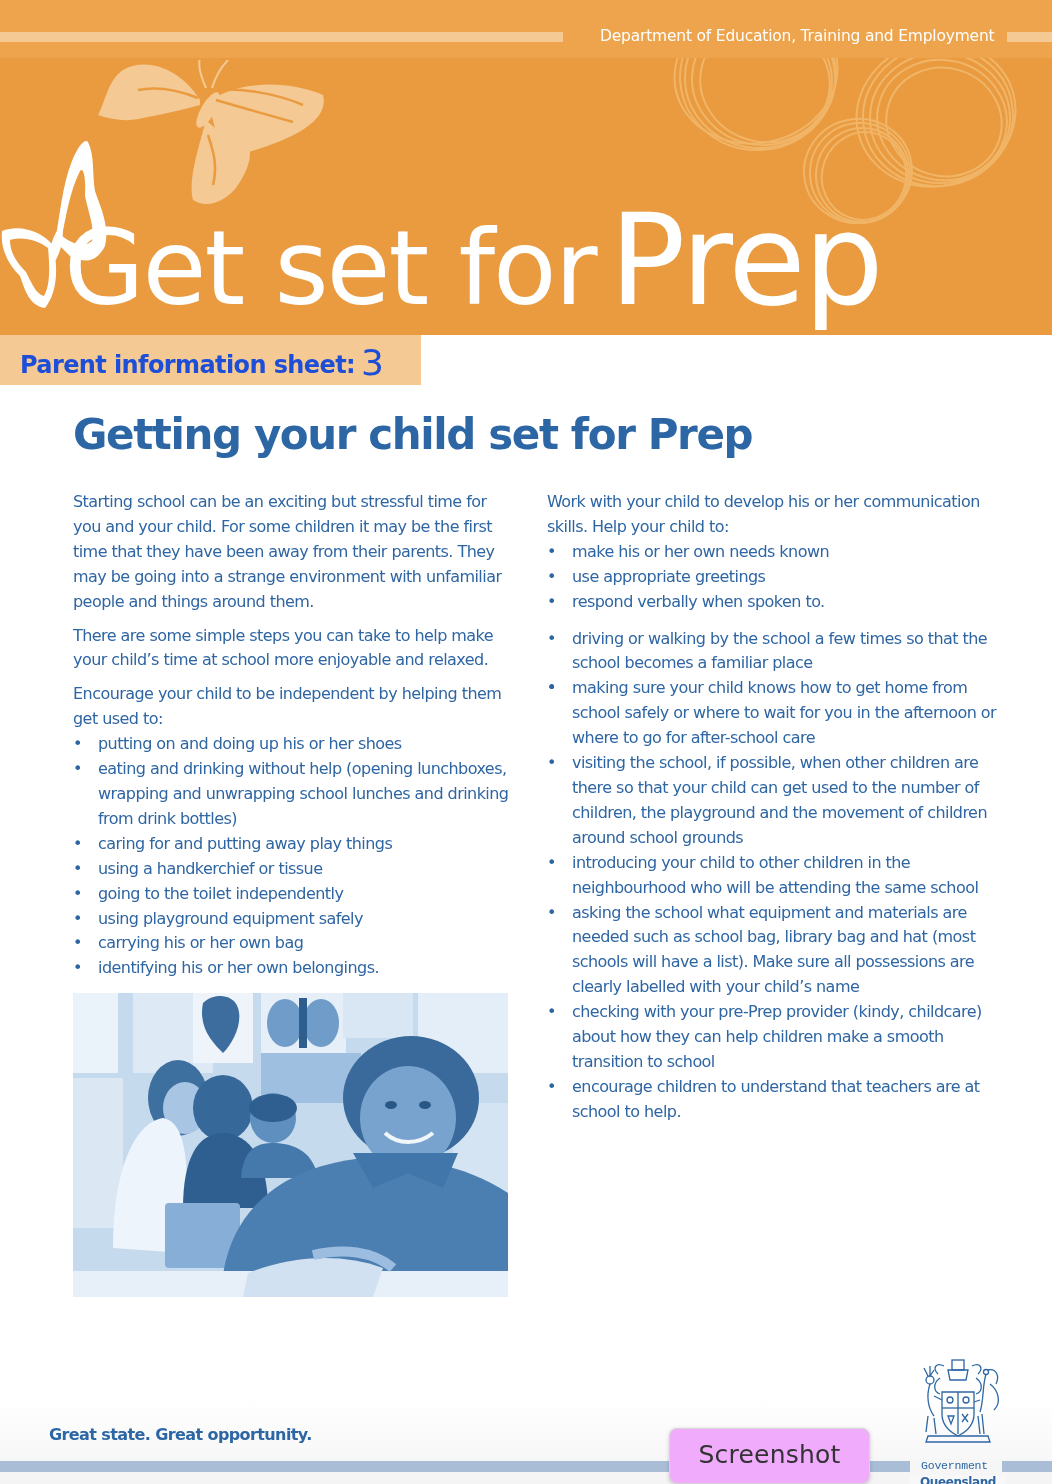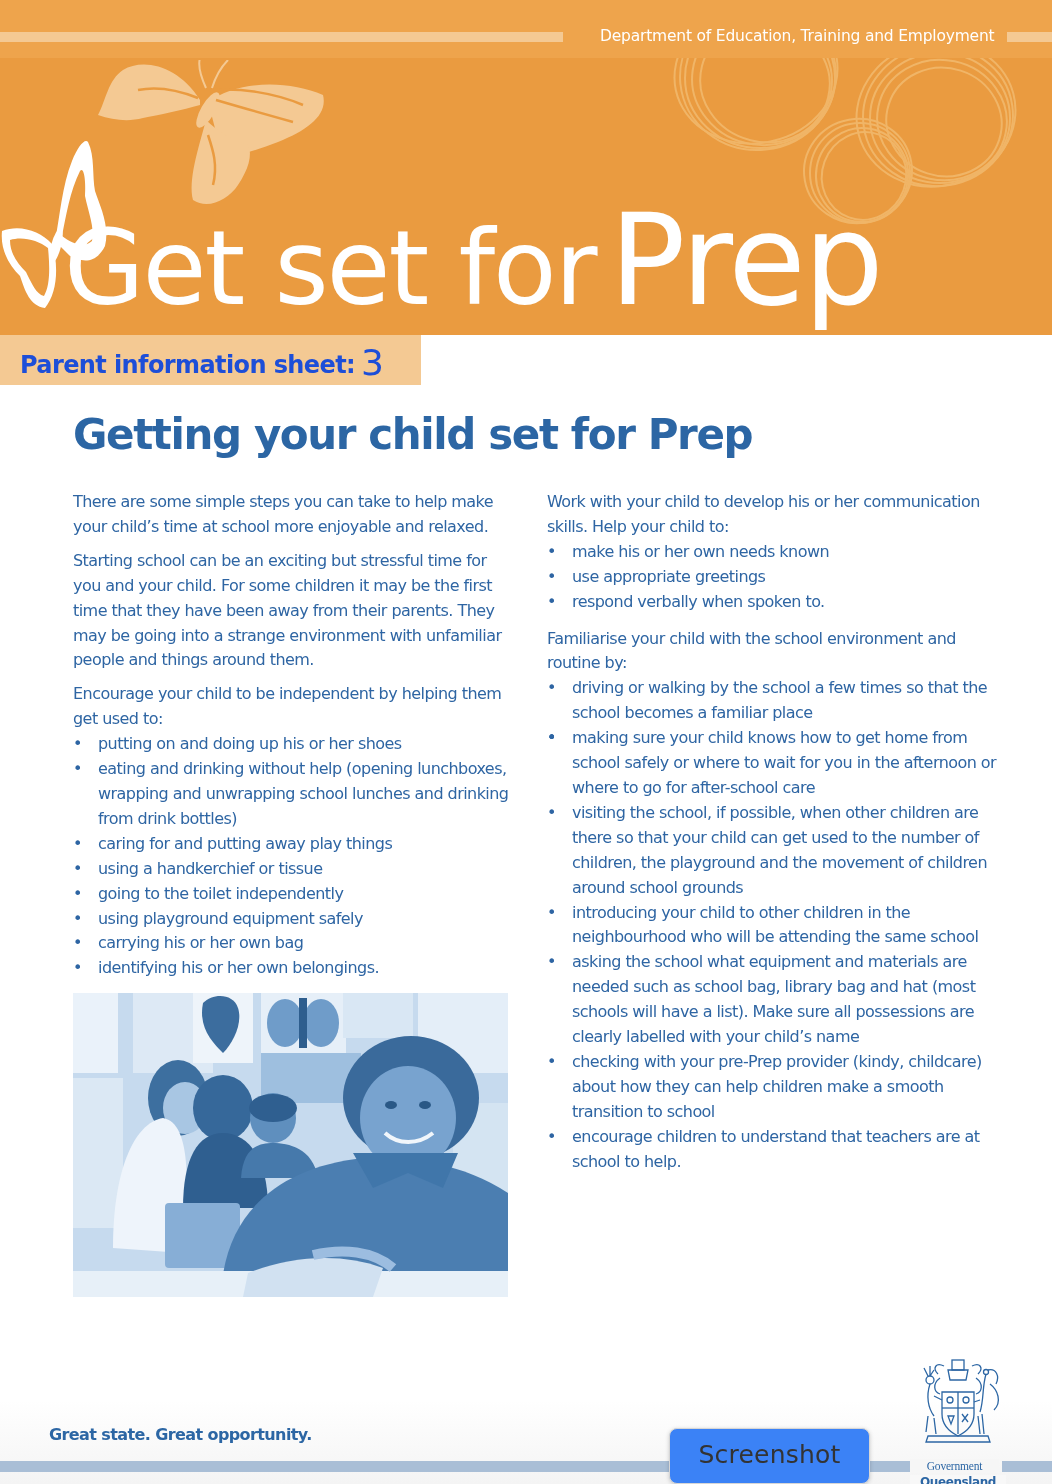--- a/index.html
+++ b/index.html
@@ -82,28 +82,28 @@
       color: #2c66a4; letter-spacing: -0.6px;
     }
     .crest { position: absolute; left: 910px; top: 1356px; width: 96px; height: 90px; }
     .crest-name {
       position: absolute; left: 910px; top: 1475px; width: 96px; text-align: center;
       font-family: "DejaVu Sans", sans-serif; font-weight: bold; font-size: 12px; line-height: 15px;
       color: #2c66a4; letter-spacing: -0.4px; background: #f8f8f8;
     }
     .crest-sub {
       position: absolute; left: 910px; top: 1459px; width: 89px; text-align: center;
-      font-family: Liberation Serif, serif; font-size: 11.5px; line-height: 14px;
+      font-family: Liberation Mono, monospace; font-size: 11.5px; line-height: 14px;
       color: #2c66a4; letter-spacing: -0.2px; background: #f6f6f6;
     }
 
     
     .tooltip {
       position: absolute; left: 669px; top: 1428px; width: 201px; height: 56px;
-      background: #3b82f6; border: 1px solid #d6d6d6; border-radius: 8px;
+      background: #f0abfc; border: 1px solid #d6d6d6; border-radius: 8px;
       box-shadow: 0 1px 4px rgba(0,0,0,0.18);
       font-family: "DejaVu Sans", sans-serif; font-size: 25px; line-height: 52px;
       color: #333333; text-align: center; letter-spacing: 0.2px;
     }
   </style>
 </head>
 <body>
 
 <div class="header-top">
   <div class="dept-line-left"></div>
@@ -171,22 +171,22 @@
 </div>
 
 <div class="sheet-band"></div>
 <div class="sheet-label">
   <span>Parent information sheet:</span><span class="num">3</span>
 </div>
 
 <h1 class="page-heading">Getting your child set for Prep</h1>
 
 <div class="col col-left">
+  <p>Starting school can be an exciting but stressful time for you and your child. For some children it may be the first time that they have been away from their parents. They may be going into a strange environment with unfamiliar people and things around them.</p>
   <p>There are some simple steps you can take to help make your child’s time at school more enjoyable and relaxed.</p>
-  <p>Starting school can be an exciting but stressful time for you and your child. For some children it may be the first time that they have been away from their parents. They may be going into a strange environment with unfamiliar people and things around them.</p>
   <div>Encourage your child to be independent by helping them get used to:</div>
   <ul>
     <li><span class="bullet">•</span><span>putting on and doing up his or her shoes</span></li>
     <li><span class="bullet">•</span><span>eating and drinking without help (opening lunchboxes, wrapping and unwrapping school lunches and drinking from drink bottles)</span></li>
     <li><span class="bullet">•</span><span>caring for and putting away play things</span></li>
     <li><span class="bullet">•</span><span>using a handkerchief or tissue</span></li>
     <li><span class="bullet">•</span><span>going to the toilet independently</span></li>
     <li><span class="bullet">•</span><span>using playground equipment safely</span></li>
     <li><span class="bullet">•</span><span>carrying his or her own bag</span></li>
     <li><span class="bullet">•</span><span>identifying his or her own belongings.</span></li>
@@ -239,21 +239,20 @@
   </svg>
 </div>
 
 <div class="col col-right">
   <div>Work with your child to develop his or her communication skills. Help your child to:</div>
   <ul>
     <li><span class="bullet">•</span><span>make his or her own needs known</span></li>
     <li><span class="bullet">•</span><span>use appropriate greetings</span></li>
     <li><span class="bullet">•</span><span>respond verbally when spoken to.</span></li>
   </ul>
-  <div>Familiarise your child with the school environment and routine by:</div>
   <ul>
     <li><span class="bullet">•</span><span>driving or walking by the school a few times so that the school becomes a familiar place</span></li>
     <li><span class="bullet">•</span></li>
     <li><span class="bullet">•</span></li>
     <li><span class="bullet">•</span><span>making sure your child knows how to get home from school safely or where to wait for you in the afternoon or where to go for after-school care</span></li>
     <li><span class="bullet">•</span><span>visiting the school, if possible, when other children are there so that your child can get used to the number of children, the playground and the movement of children around school grounds</span></li>
     <li><span class="bullet">•</span><span>introducing your child to other children in the neighbourhood who will be attending the same school</span></li>
     <li><span class="bullet">•</span><span>asking the school what equipment and materials are needed such as school bag, library bag and hat (most schools will have a list). Make sure all possessions are clearly labelled with your child’s name</span></li>
     <li><span class="bullet">•</span><span>checking with your pre-Prep provider (kindy, childcare) about how they can help children make a smooth transition to school</span></li>
     <li><span class="bullet">•</span><span>encourage children to understand that teachers are at school to help.</span></li>

